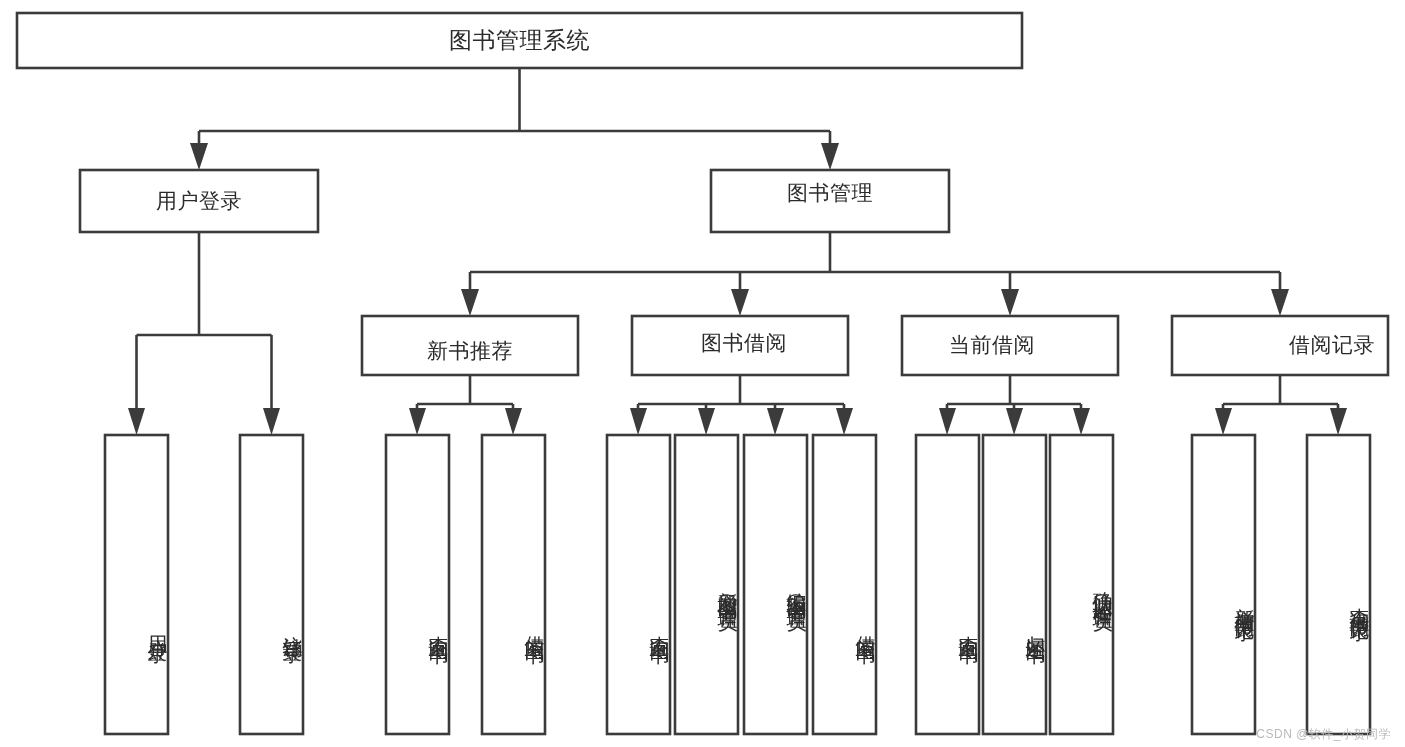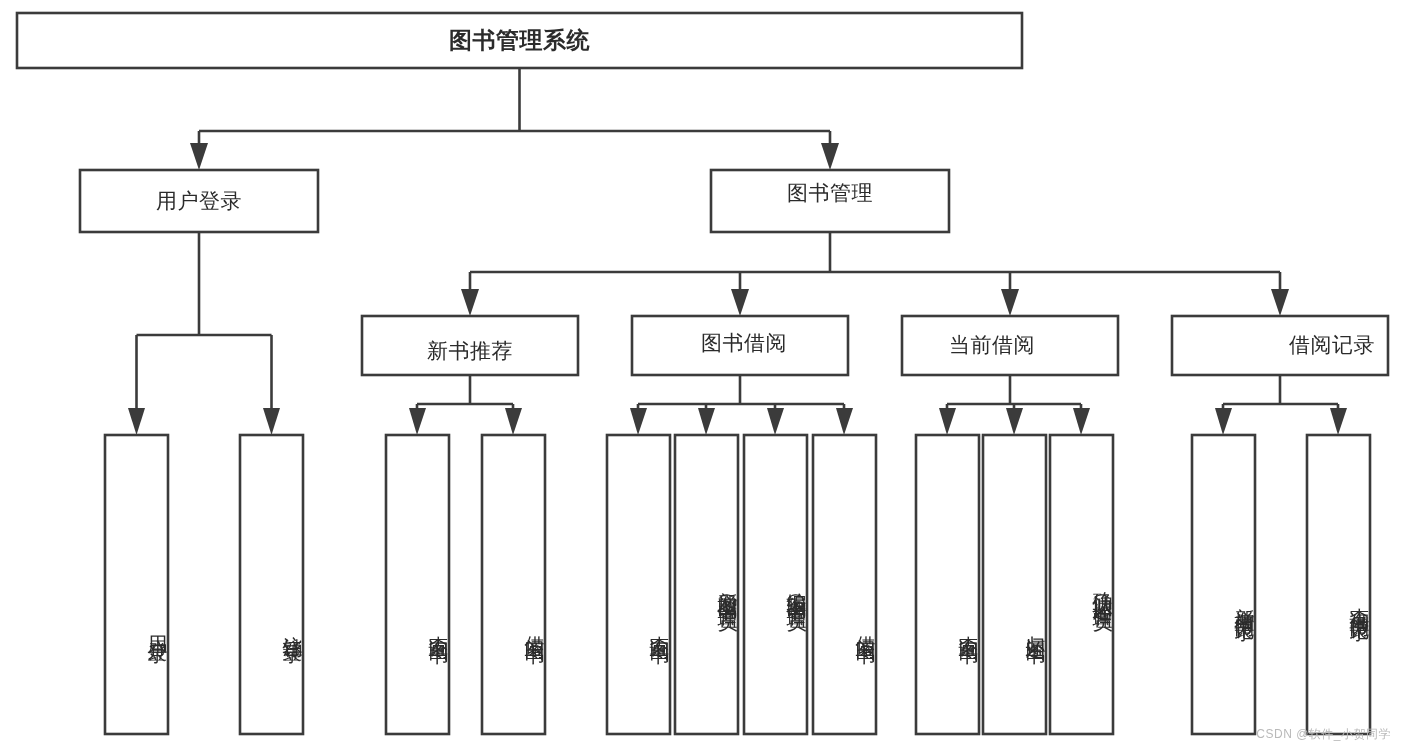--- a/index.html
+++ b/index.html
@@ -177,21 +177,21 @@
     <rect class="node-box" x="813" y="435" width="63" height="299"></rect>
 
     <rect class="node-box" x="916" y="435" width="63" height="299"></rect>
     <rect class="node-box" x="983" y="435" width="63" height="299"></rect>
     <rect class="node-box" x="1050" y="435" width="63" height="299"></rect>
 
     <rect class="node-box" x="1192" y="435" width="63" height="299"></rect>
     <rect class="node-box" x="1307" y="435" width="63" height="299"></rect>
   </svg>
 
-  <div class="node-label" style="left:17px; top:13px; width:1005px; height:55px; font-size:23px;font-weight:bold;">图书管理系统</div>
+  <div class="node-label" style="left:17px; top:13px; width:1005px; height:55px; font-size:23px;">图书管理系统</div>
 
   <div class="node-label" style="left:80px; top:170px; width:238px; height:62px;">用户登录</div>
   <div class="node-label" style="left:711px; top:170px; width:238px; height:47px;">图书管理</div>
 
   <div class="node-label" style="left:362px; top:316px; width:216px; height:70px;">新书推荐</div>
   <div class="node-label" style="left:632px; top:316px; width:224px; height:59px;font-family:Liberation Mono, monospace;">图书借阅</div>
   <div class="node-label" style="left:902px; top:316px; width:180px; height:59px;">当前借阅</div>
   <div class="node-label" style="left:1224px; top:316px; width:216px; height:59px;">借阅记录</div>
 
   <div class="node-label vertical" style="left:105px; top:435px; width:63px; height:299px; padding-top:82px;">用户登录</div>

